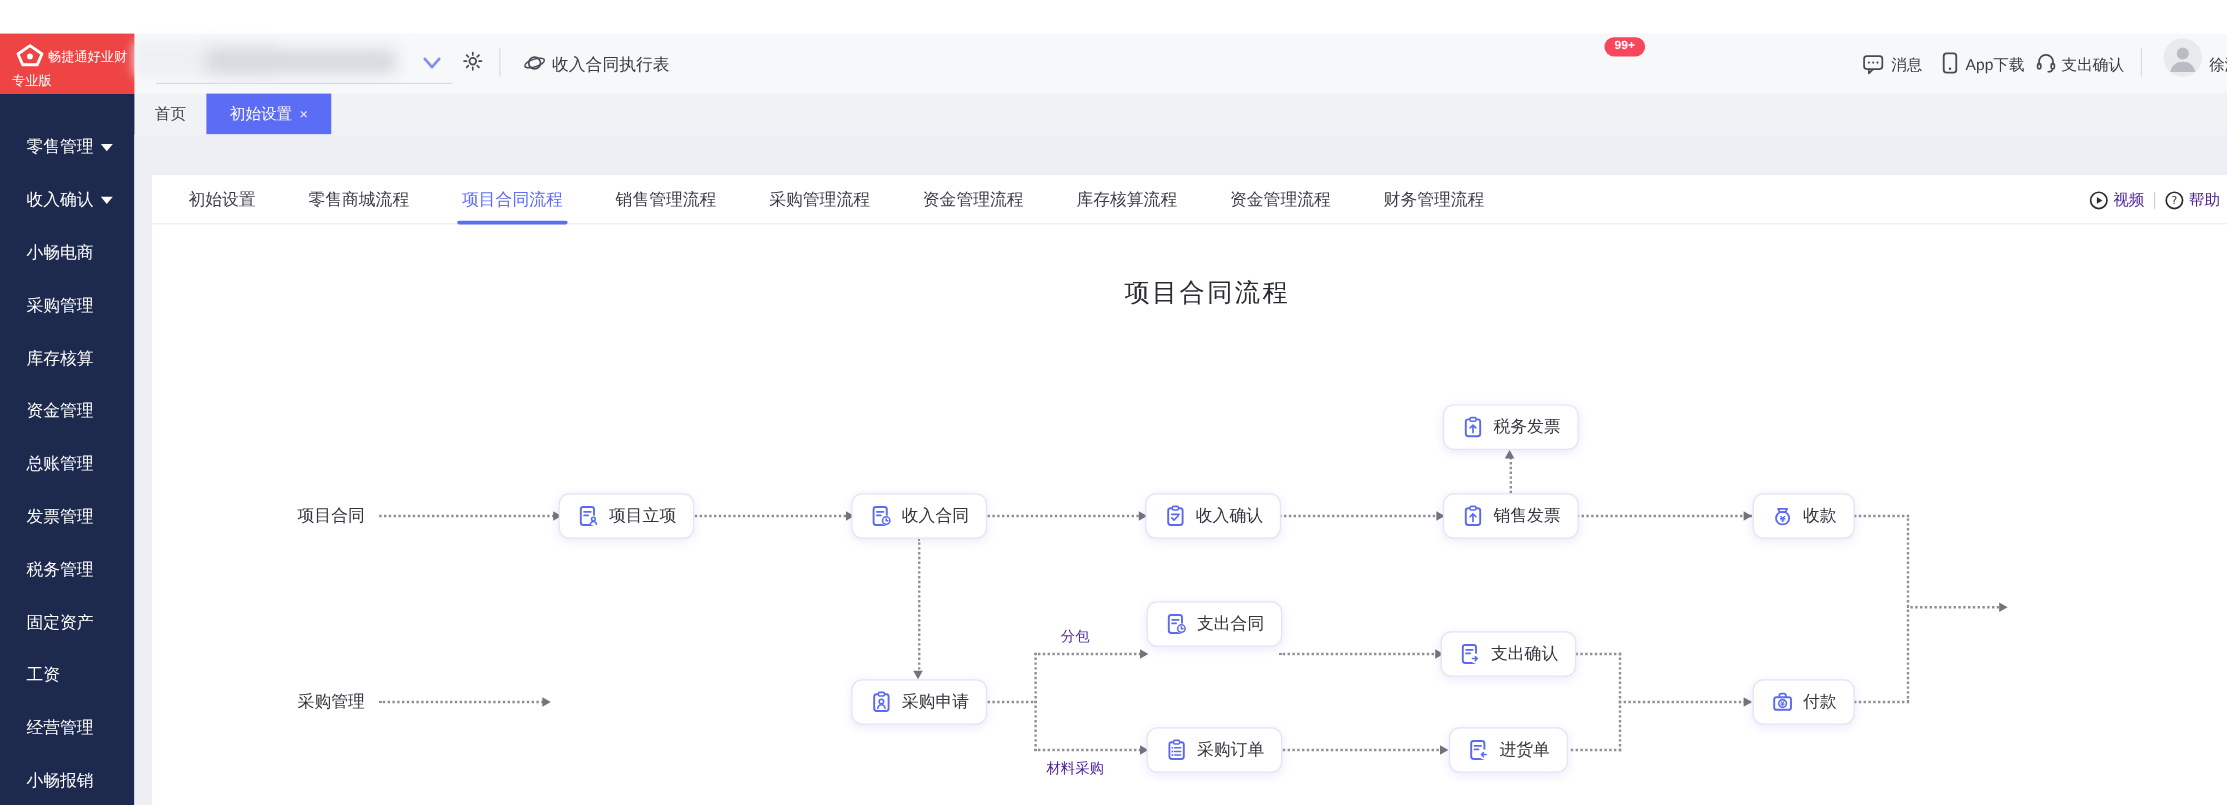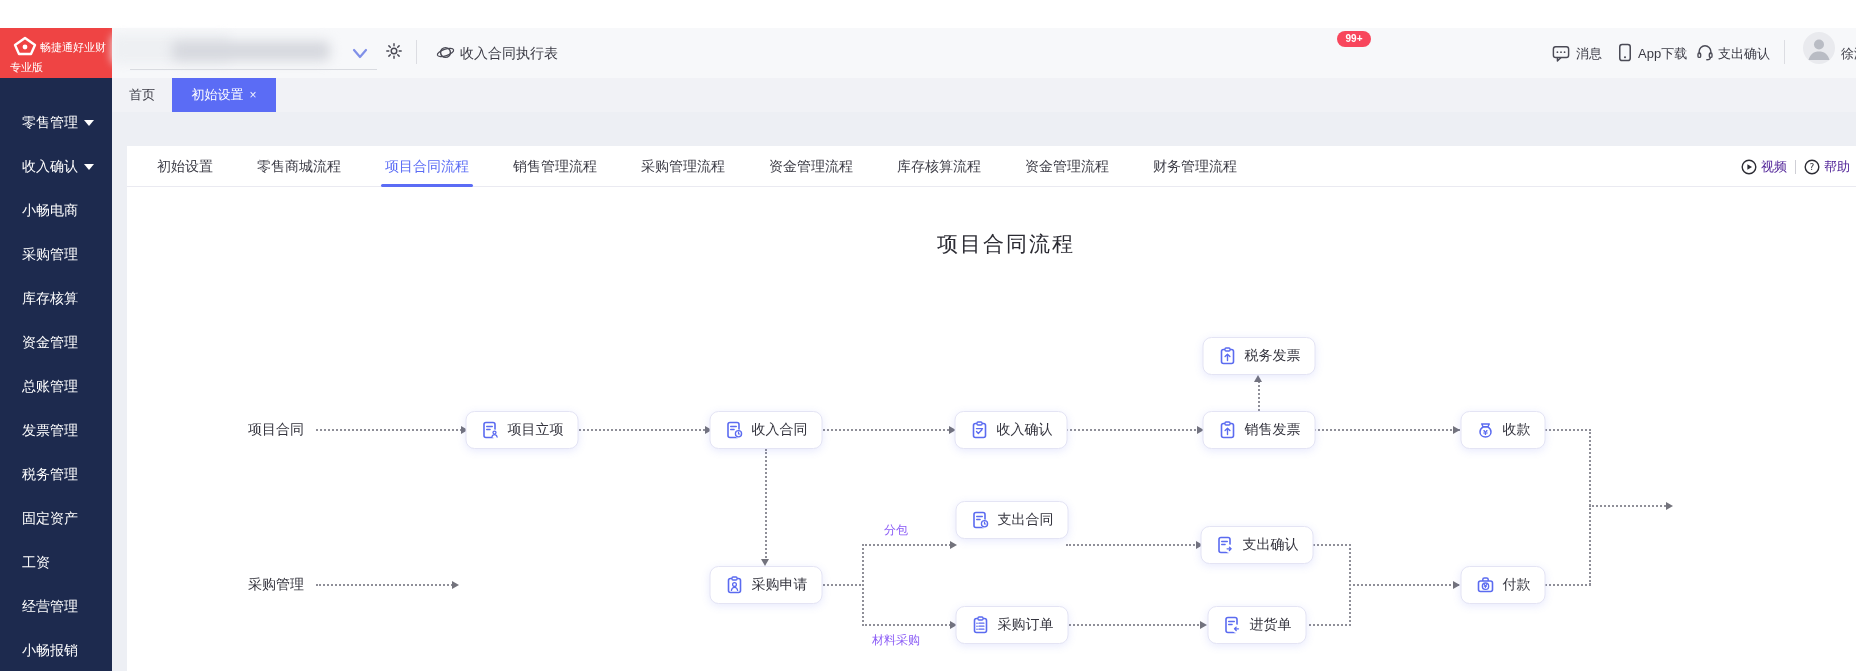--- a/index.html
+++ b/index.html
@@ -52,21 +52,21 @@
   .dg-title { position:absolute; left:937px; top:230px; font-size:21px; letter-spacing:2px; color:#2b2b33; font-weight:500; }
   .rowlabel { position:absolute; transform:translate(0,-50%); font-size:14px; color:#33333d; white-space:nowrap; }
   .node { position:absolute; transform:translate(-50%,-50%); height:38px; background:#fff; border:1px solid #e4e4f4; border-radius:9px; box-shadow:0 2px 8px rgba(91,107,240,.15); display:flex; align-items:center; gap:7px; padding:0 14px; font-size:14px; color:#33333d; white-space:nowrap; cursor:pointer; z-index:2; }
   .node svg { flex:0 0 auto; }
   .dot-h { position:absolute; height:0; border-top:2px dotted #8f8f98; z-index:1; }
   .dot-v { position:absolute; width:0; border-left:2px dotted #8f8f98; z-index:1; }
   .ah { position:absolute; width:0; height:0; z-index:1; }
   .ah-r { border-top:4px solid transparent; border-bottom:4px solid transparent; border-left:7px solid #73737c; }
   .ah-d { border-left:4px solid transparent; border-right:4px solid transparent; border-top:7px solid #73737c; }
   .ah-u { border-left:4px solid transparent; border-right:4px solid transparent; border-bottom:7px solid #73737c; }
-  .edgelabel { position:absolute; font-size:12px; color:#8b5cf6; white-space:nowrap; z-index:1; }
+  .edgelabel { position:absolute; font-size:12px; color:#4c1d95; white-space:nowrap; z-index:1; }
 </style>
 </head>
 <body>
 
 <div id="app">
 
   <div class="topbar"></div>
   <div class="logoblock">
     <span class="logoicon">
       <svg width="26" height="26" viewBox="0 0 26 26">

